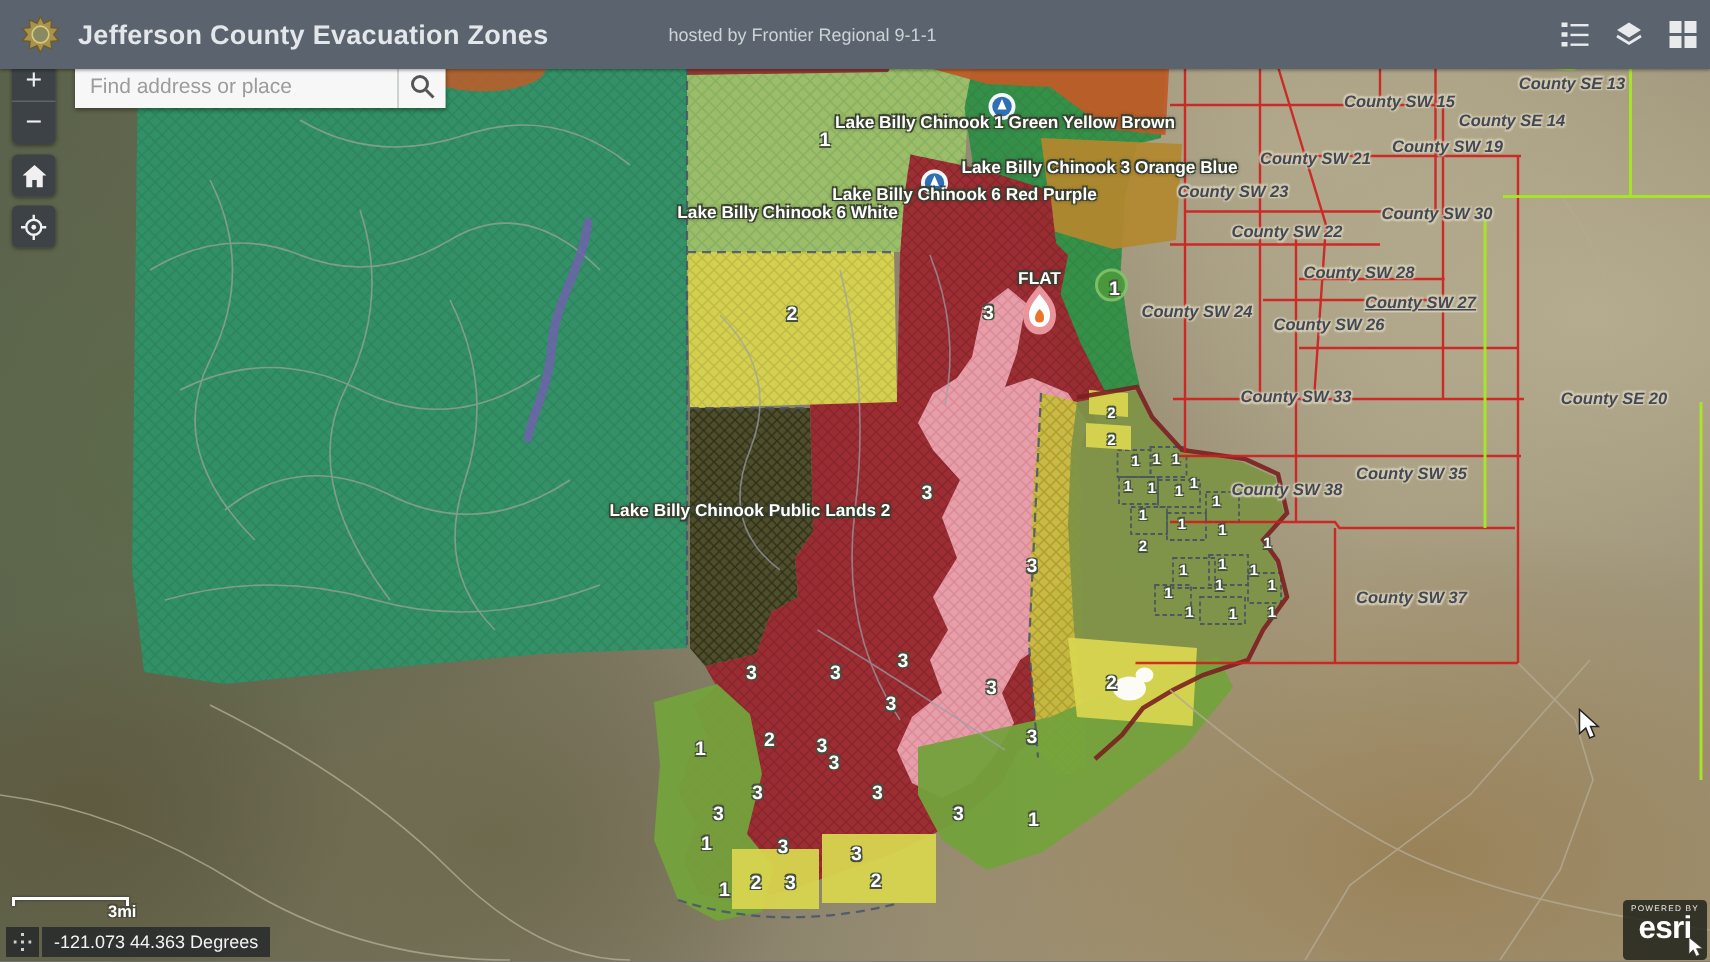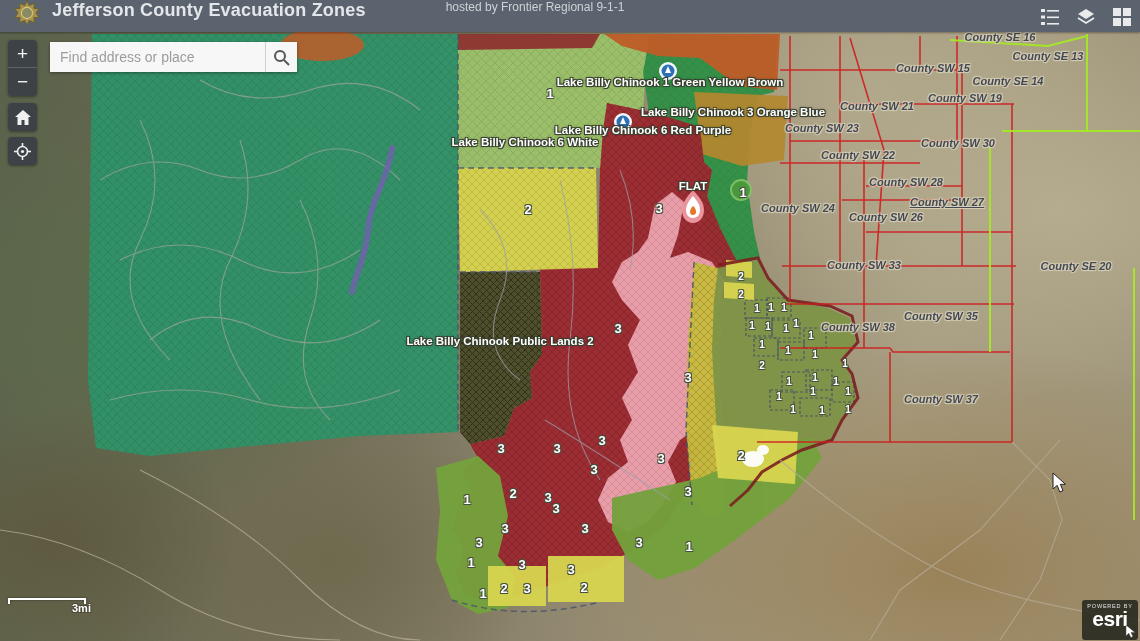--- a/index.html
+++ b/index.html
@@ -32,22 +32,22 @@
   .map-zone-label{color:#fff;font-weight:bold;font-size:11.5px;
     text-shadow:-1px -1px 0 #38402f,1px -1px 0 #38402f,-1px 1px 0 #38402f,1px 1px 0 #38402f,0 0 3px #222}
   .map-county-label{color:#444852;font-style:italic;font-weight:bold;font-size:11px;
     text-shadow:-1px -1px 1px #d4cdb6,1px -1px 1px #d4cdb6,-1px 1px 1px #d4cdb6,1px 1px 1px #d4cdb6}
   .map-num{color:#fff;font-weight:bold;font-size:13px;
     text-shadow:-1px -1px 0 #45503f,1px -1px 0 #45503f,-1px 1px 0 #45503f,1px 1px 0 #45503f}
   .map-num-sm{color:#fff;font-weight:bold;font-size:10px;
     text-shadow:-1px -1px 0 #45503f,1px -1px 0 #45503f,-1px 1px 0 #45503f,1px 1px 0 #45503f}
 
   
-  .header{position:absolute;left:0;top:0;width:1140px;height:32px;background:var(--header-bg);
-    display:flex;z-index:30;box-shadow:0 1px 2px rgba(0,0,0,.35)}
+  .header{position:absolute;left:0;top:0;width:1140px;height:46px;background:var(--header-bg);
+    display:flex;align-items:center;z-index:30;box-shadow:0 1px 2px rgba(0,0,0,.35)}
   .badge{width:26px;height:26px;margin:0 12px 0 14px}
   .title{font-size:18px;font-weight:bold;color:#e4e7ea;letter-spacing:.2px}
   .subtitle{font-size:12px;color:#cdd2d7;margin-left:80px}
   .hdr-icons{margin-left:auto;display:flex;height:34px}
   .hdr-btn{width:36px;height:34px;display:flex;align-items:center;justify-content:center;cursor:pointer}
 
   
   .search{position:absolute;left:50px;top:42px;display:flex;z-index:25;height:30px;
     box-shadow:0 1px 3px rgba(0,0,0,.4)}
   .search input{width:215px;height:30px;border:none;outline:none;background:#f7f7f7;
@@ -429,20 +429,34 @@
           <line x1="0" y1="8.5" x2="3" y2="8.5"></line>
       <line x1="14" y1="8.5" x2="17" y2="8.5"></line>
         </g>
     </svg>
   </div>
 
   <div class="scalebar">
     <div class="scaleline"></div>
     <div class="scalelabel">3mi</div>
   </div>
+  <div class="coordbar">
+    <div class="coord-ico">
+      <svg width="12" height="12" viewBox="0 0 12 12">
+        <g fill="#cfcfcf">
+            <rect x="5" y="0" width="2" height="2"></rect>
+            <rect x="5" y="10" width="2" height="2"></rect>
+        <rect x="0" y="5" width="2" height="2"></rect>
+            <rect x="10" y="5" width="2" height="2"></rect>
+        <rect x="5" y="5" width="2" height="2"></rect>
+          </g>
+      </svg>
+    </div>
+    <div class="coord-txt">-121.073 44.363 Degrees</div>
+  </div>
   <div class="esri">
     <div class="poweredby">POWERED BY</div>
     <div class="esriword">esri</div>
     <svg class="arrow" width="11" height="13" viewBox="0 0 11 13">
       <path d="M1,0 L1,11 L3.8,8.2 L5.8,12.5 L8,11.5 L6,7.4 L10,7.4 Z" fill="#fff" stroke="#444" stroke-width=".5"></path>
     </svg>
   </div>
 
   <svg class="cursor" width="16" height="22" viewBox="0 0 16 22">
     <path d="M1,1 L1,17 L5.2,13.4 L7.8,20 L11,18.6 L8.4,12.3 L13.5,12.3 Z" fill="#fff" stroke="#222" stroke-width="1"></path>

